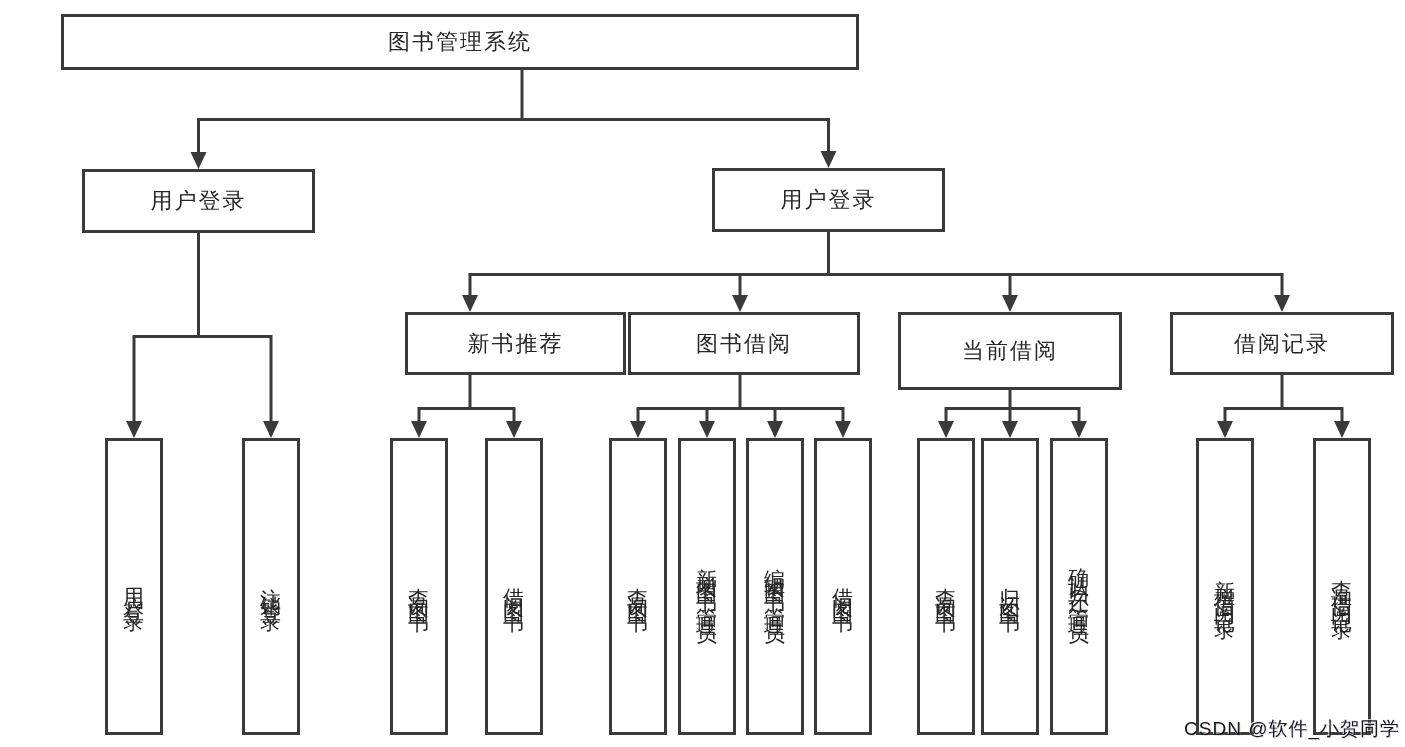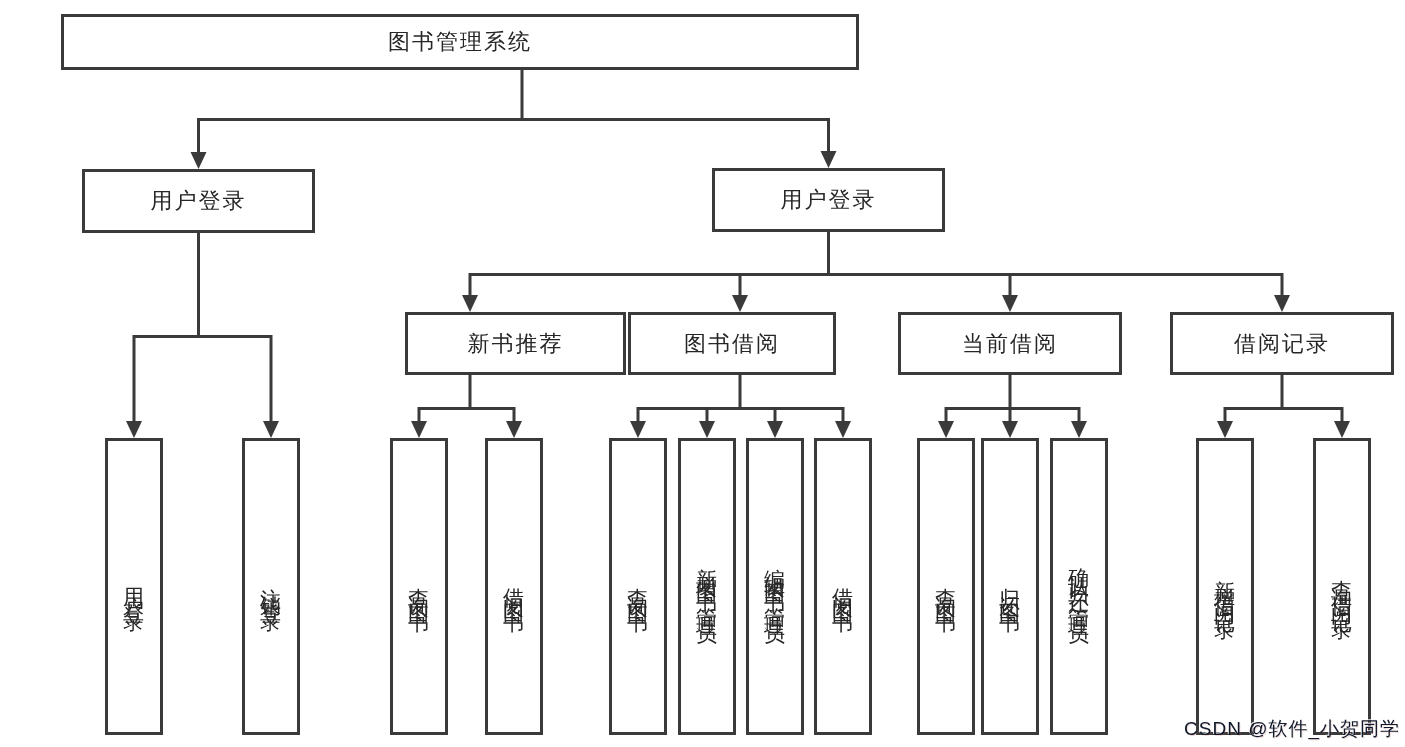--- a/index.html
+++ b/index.html
@@ -122,24 +122,24 @@
   <div class="box h" style="left:82px; top:169px; width:233px; height:64px;">
     <span class="label">用户登录</span>
   </div>
   <div class="box h" style="left:712px; top:168px; width:233px; height:64px;">
     <span class="label">用户登录</span>
   </div>
 
   <div class="box h" style="left:358px; top:312px; width:221px; height:63px;margin-left:47px;">
     <span class="label">新书推荐</span>
   </div>
-  <div class="box h" style="left:628px; top:312px; width:208px; height:63px;justify-content:center;">
+  <div class="box h" style="left:628px; top:312px; width:232px; height:63px;justify-content:center;">
     <span class="label">图书借阅</span>
   </div>
-  <div class="box h" style="left:898px; top:312px; width:224px; height:63px;">
+  <div class="box h" style="left:898px; top:312px; width:224px; height:78px;">
     <span class="label">当前借阅</span>
   </div>
   <div class="box h" style="left:1170px; top:312px; width:224px; height:63px;">
     <span class="label">借阅记录</span>
   </div>
 
   <div class="box v" style="left:105px; top:438px; width:58px; height:297px;">
     <span class="label">用户登录</span>
   </div>
   <div class="box v" style="left:242px; top:438px; width:58px; height:297px;">

